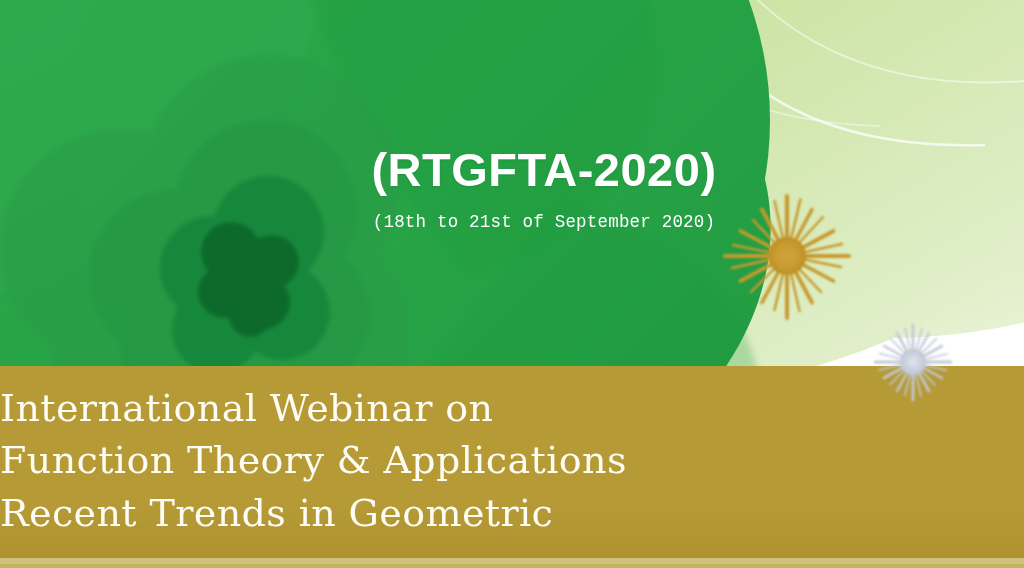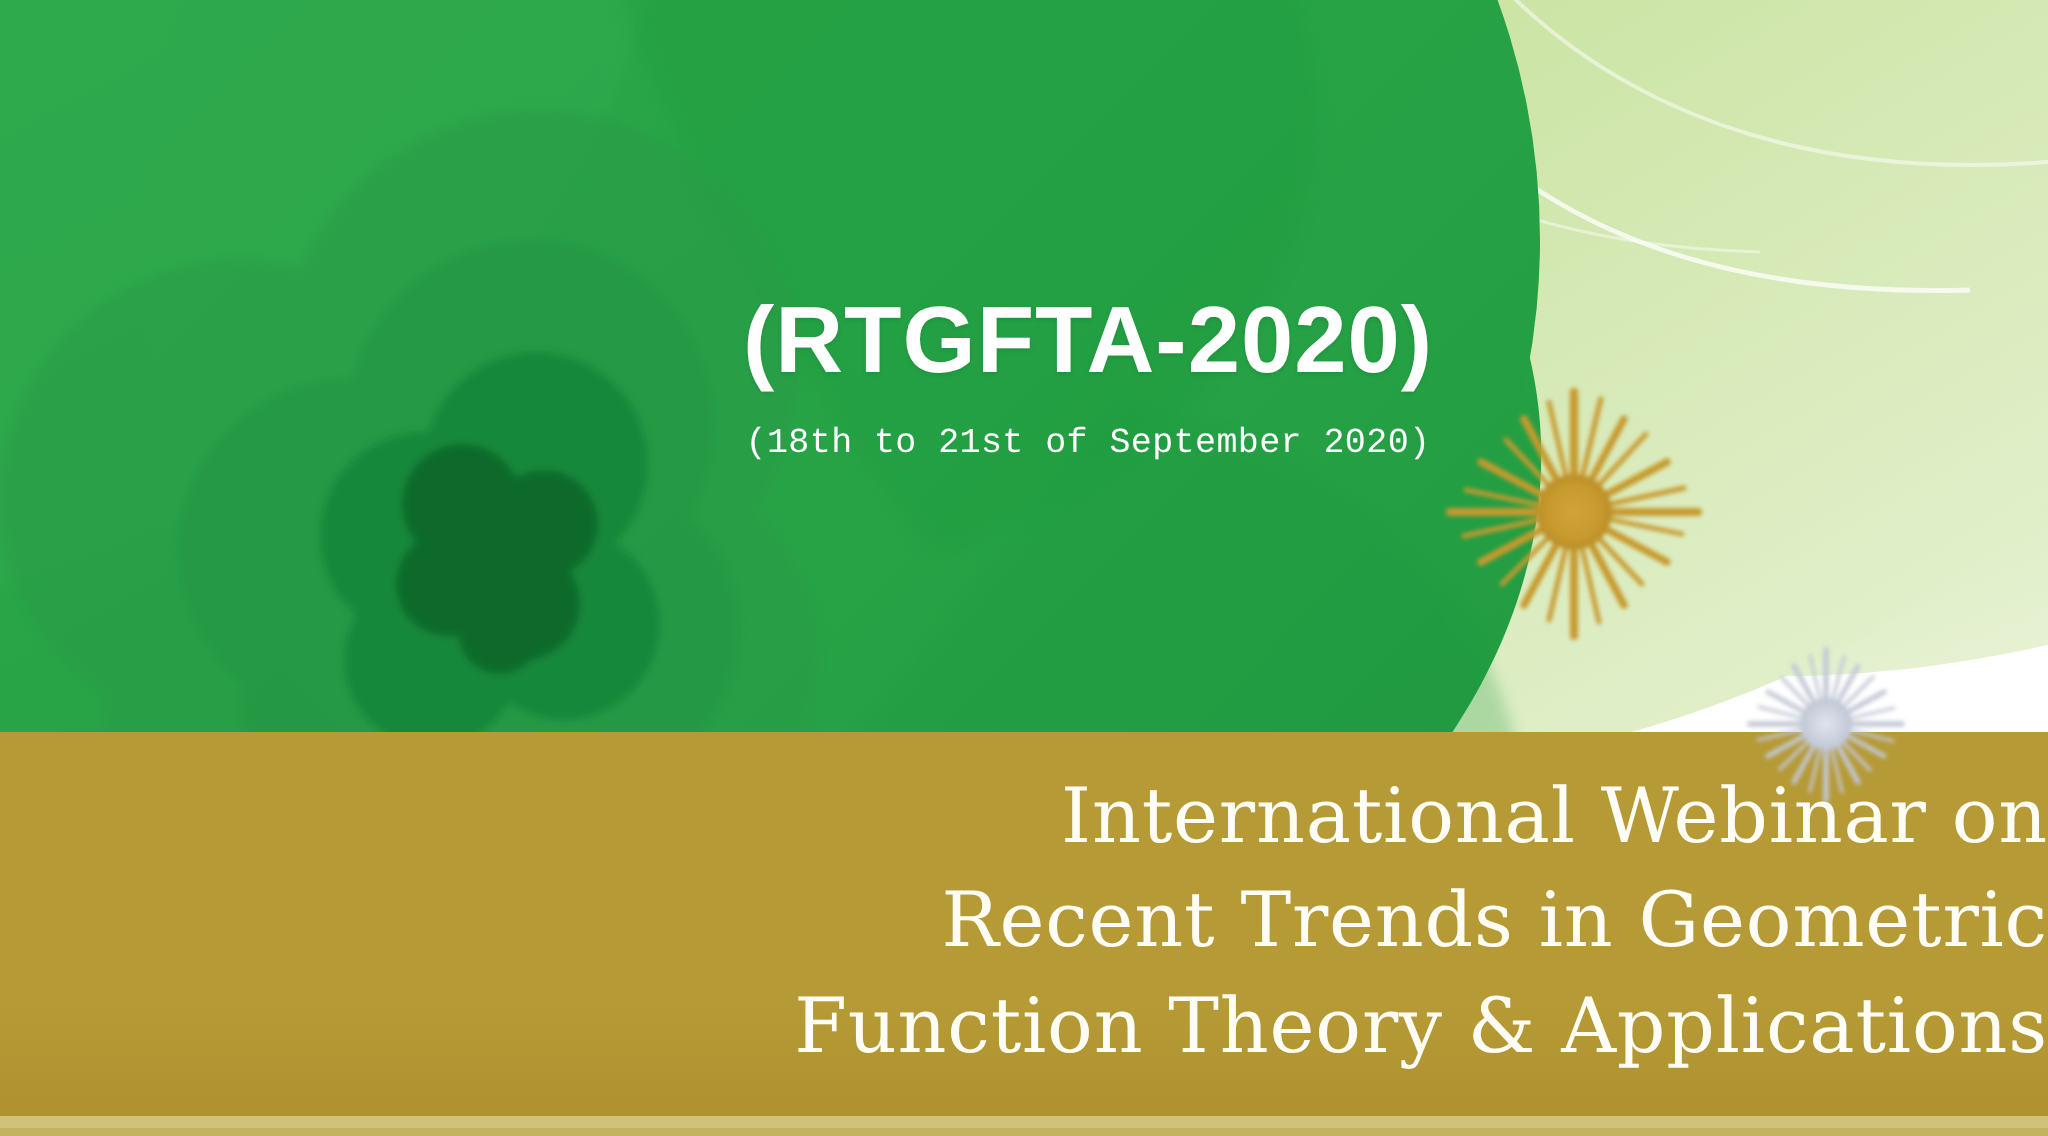--- a/index.html
+++ b/index.html
@@ -61,21 +61,21 @@
     color: #ffffff;
     margin: 17px 0 0 0;
     padding: 0;
   }
 
   .band-text {
     position: absolute;
     left: 0;
     top: 382px;
     width: 1024px;
-    text-align: right;
+    text-align: left;
     z-index: 6;
   }
   .band-line {
     font-family: "DejaVu Serif", "Liberation Serif", serif;
     font-size: 38px;
     line-height: 1.38;
     letter-spacing: 0.4px;
     color: #fdfdf5;
     margin: 0;
     padding: 0;
@@ -264,17 +264,17 @@
     </svg>
   </div>
 
   <div class="hero-text">
     <h1 class="hero-title">(RTGFTA-2020)</h1>
     <p class="hero-sub">(18th to 21st of September 2020)</p>
   </div>
 
   <div class="band-text">
     <p class="band-line">International Webinar on</p>
+    <p class="band-line">Function Theory &amp; Applications</p>
     <p class="band-line">Recent Trends in Geometric</p>
-    <p class="band-line">Function Theory &amp; Applications</p>
   </div>
 
 </div>
 
 </body></html>

